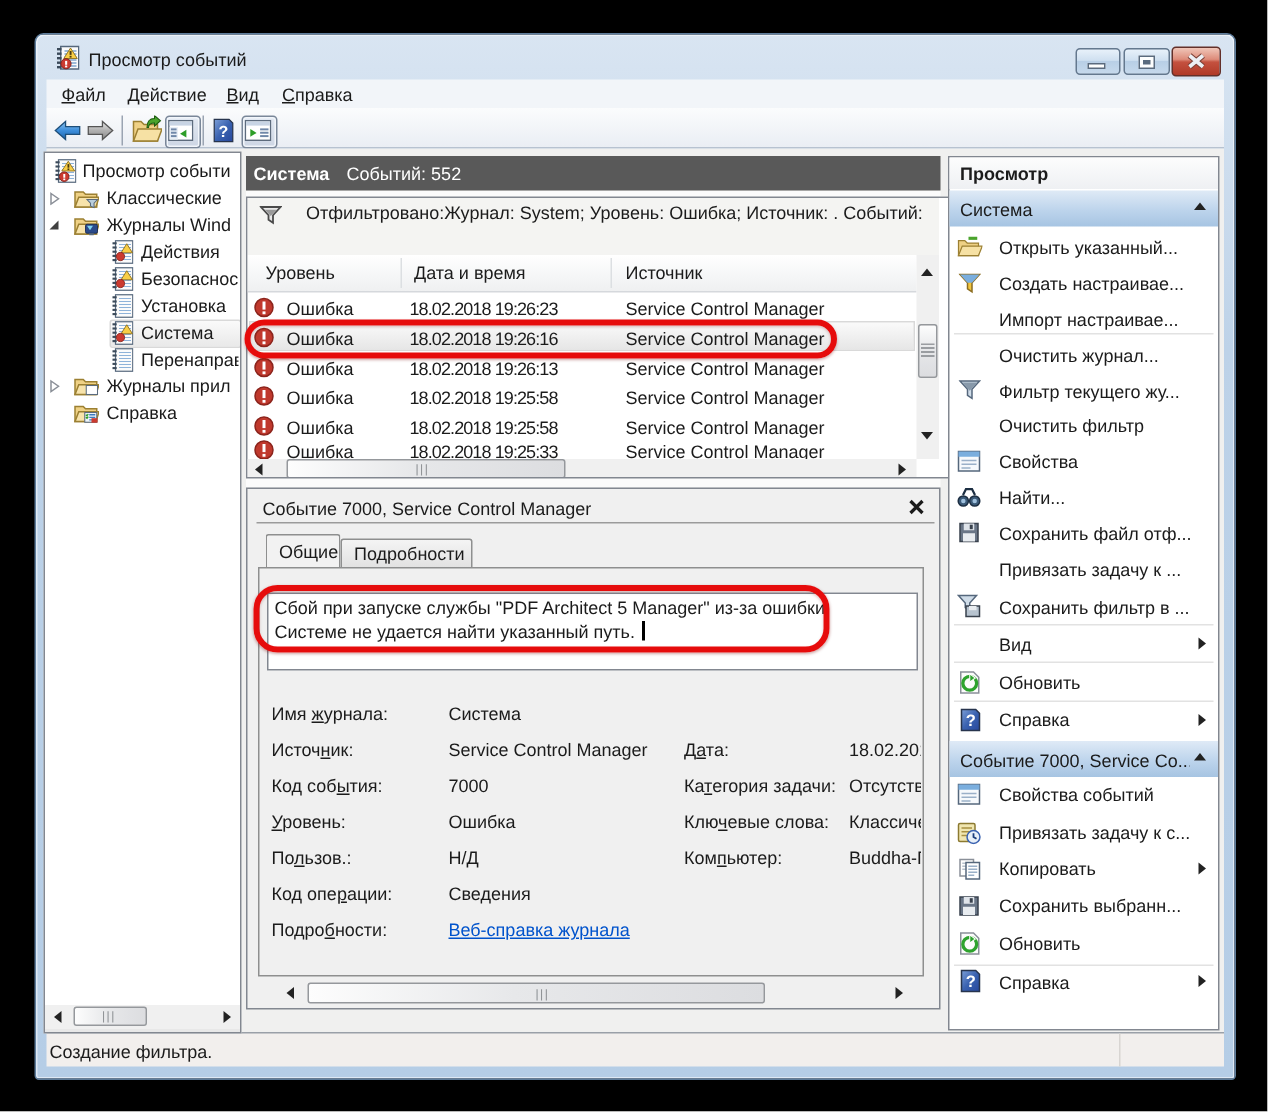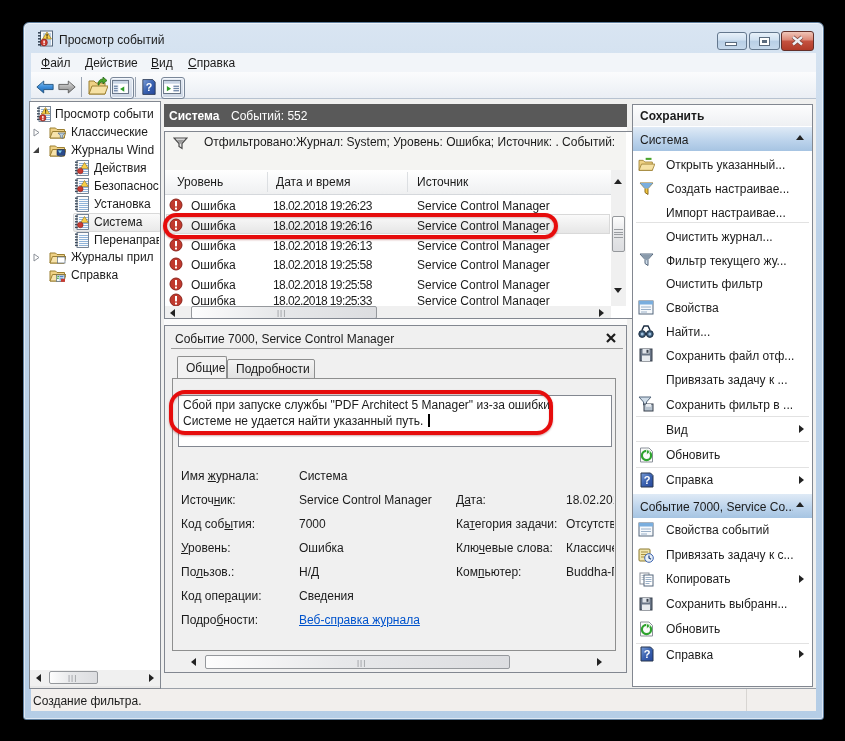--- a/index.html
+++ b/index.html
@@ -448,21 +448,21 @@
   <div class="a" style="left:20px;top:329px;width:425px;height:14px;background:#f0f0f0">
     <div class="a trL" style="left:6px;top:3px"></div>
     <div class="a thumbH" style="left:20px;top:0px;width:305px;height:14px;box-sizing:border-box"></div>
     <div class="a grip" style="left:172px;top:3.5px">|||</div>
     <div class="a trR" style="left:412px;top:3px"></div>
   </div>
 </div>
 
 <div class="a" style="left:632px;top:104px;width:181px;height:583px;background:#fff;border:1px solid #828790;box-sizing:border-box"></div>
 <div class="a" style="left:633px;top:105px;width:179px;height:21px;background:linear-gradient(#fdfdfd,#eef0f3)"></div>
-<div class="a t b" style="left:640px;top:109px">Сохранить</div>
+<div class="a t b" style="left:640px;top:109px">Просмотр</div>
 <div class="a" style="left:633px;top:127px;width:179px;height:24px;background:linear-gradient(#dfeaf6,#bdd4ec 55%,#a6c4e2)"></div>
 <div class="a t" style="left:640px;top:133px">Система</div>
 <div class="a trU" style="left:796px;top:135px"></div>
 <div class="a" style="left:633px;top:494px;width:179px;height:24px;background:linear-gradient(#dfeaf6,#bdd4ec 55%,#a6c4e2)"></div>
 <div class="a t" style="left:640px;top:500px;width:153px;overflow:hidden">Событие 7000, Service Co...</div>
 <div class="a trU" style="left:796px;top:502px"></div>
 
 <svg class="a" style="left:638px;top:157px" width="17" height="15" viewBox="0 0 20 18">
       <path d="M1 4 L1 16 L17 16 L17 6 L8 6 L6 4 Z" fill="#efd185" stroke="#9c8032"></path>
       <path d="M1 16 L4 8.5 L20 8.5 L17 16 Z" fill="#f6e1a4" stroke="#9c8032"></path>

